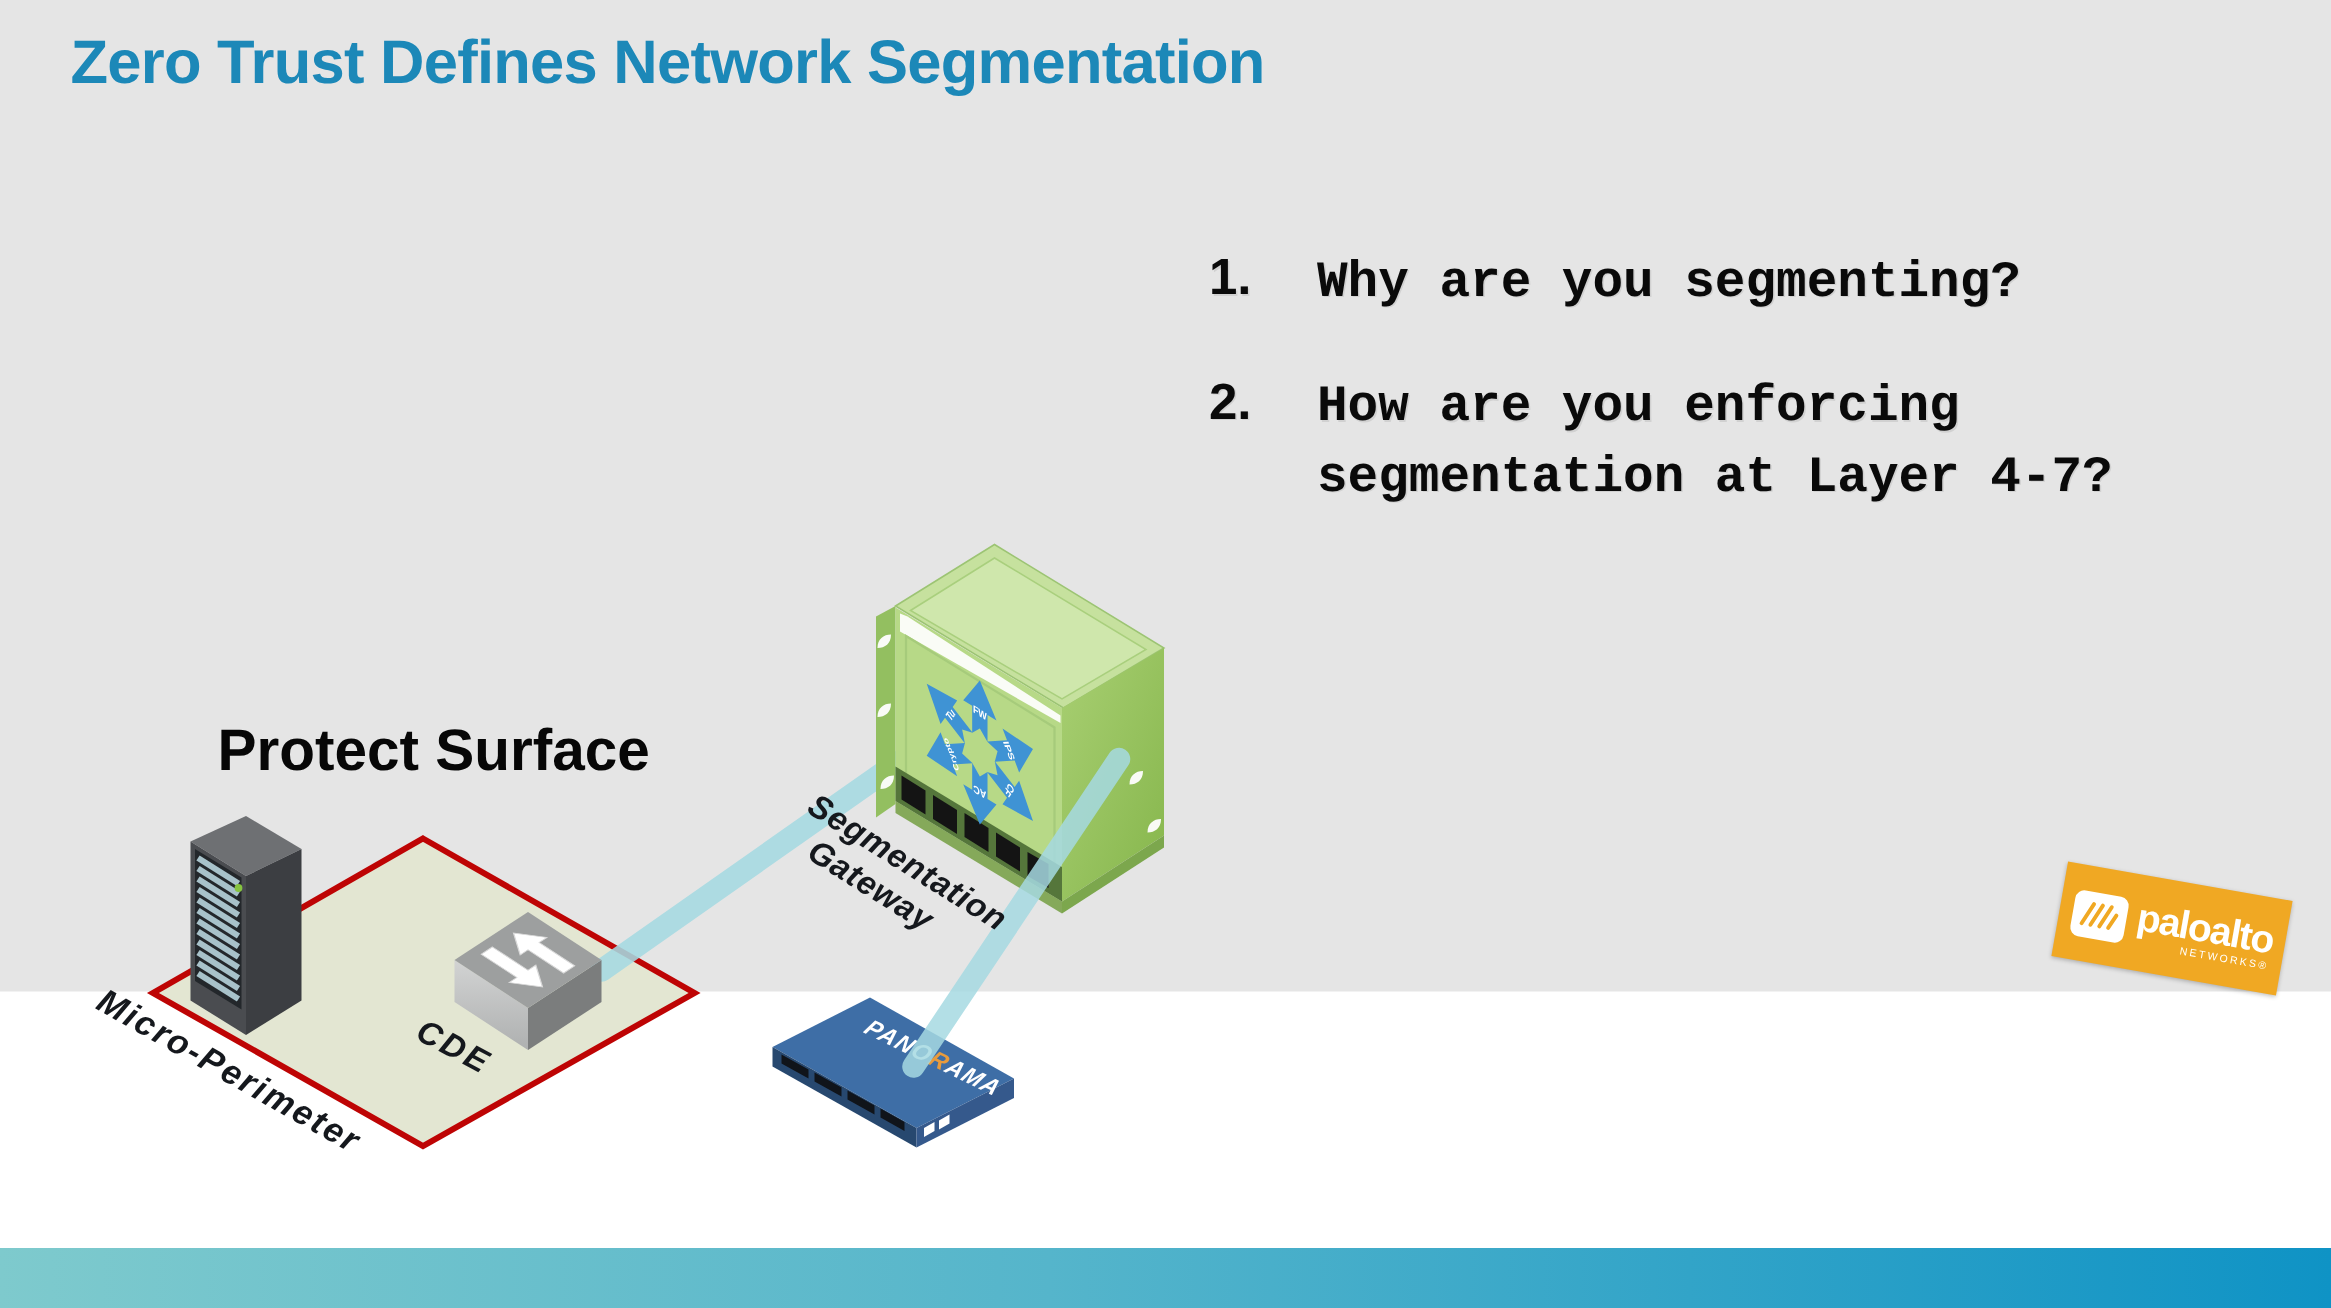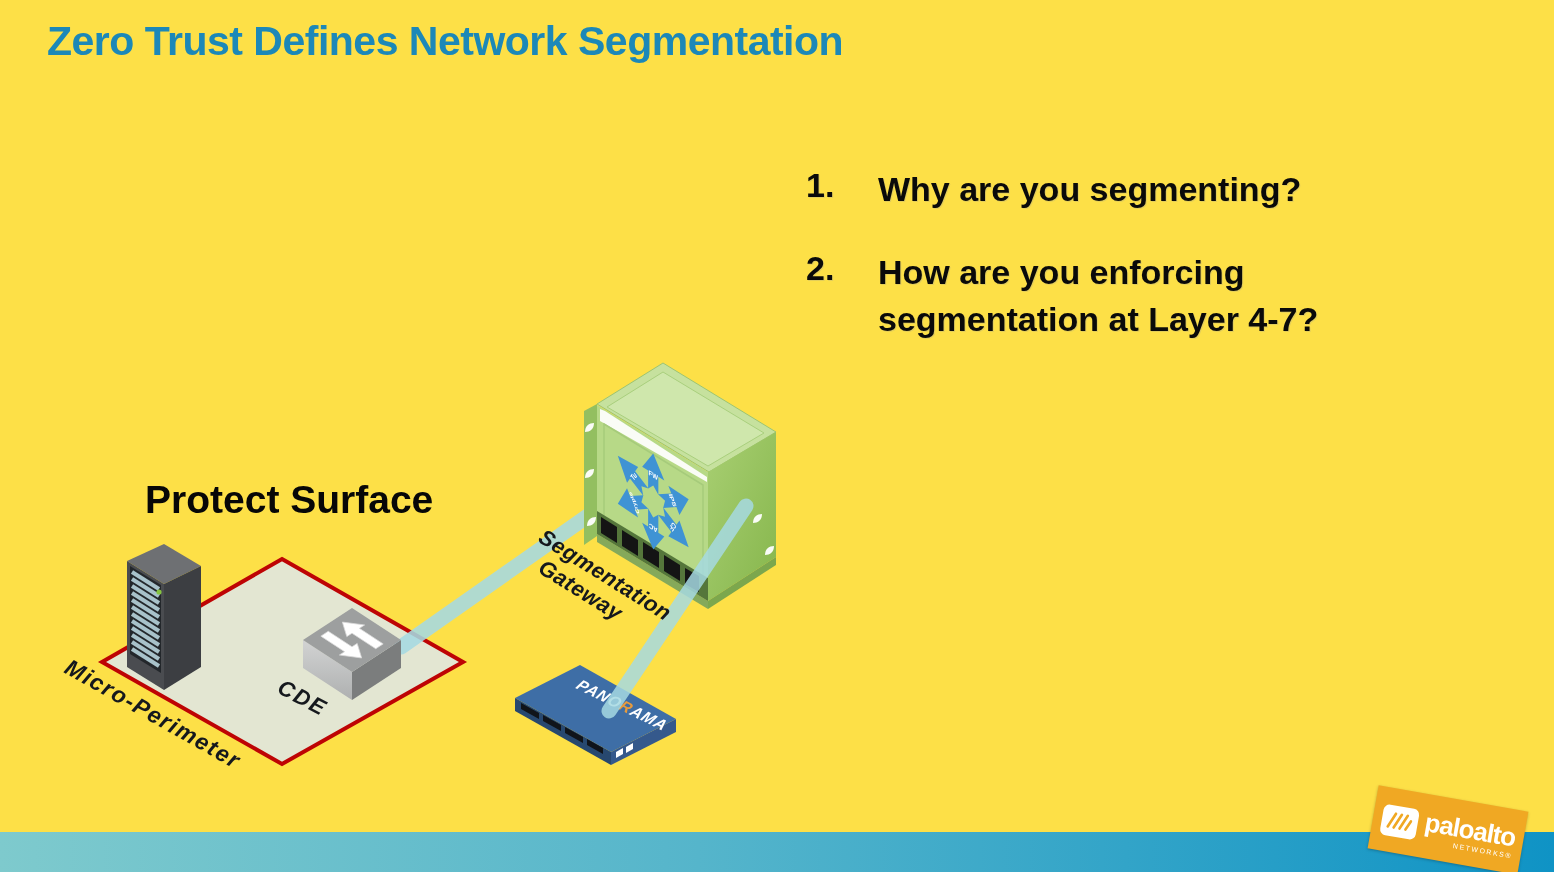--- a/index.html
+++ b/index.html
@@ -1,31 +1,31 @@
 <!DOCTYPE html>
 <html><head>
 <meta charset="utf-8">
 <style>
   * { margin:0; padding:0; box-sizing:border-box; }
   html,body { width:1554px; height:872px; background:#ffffff; overflow:hidden;
               font-family:"Liberation Sans", sans-serif; }
-  .stage { position:relative; width:1554px; height:872px; background:#fde047; }
+  .stage { position:relative; width:1554px; height:661px; background:#e5e5e5; }
 
   .slide-title {
     position:absolute; left:47px; top:18px;
     font-size:41px; font-weight:bold; letter-spacing:-0.5px;
     color:#1c88b8;
   }
 
   .questions { position:absolute; left:806px; top:166px; width:620px; }
   .question  { display:flex; margin-bottom:36px; }
   .q-num  { width:72px; flex:0 0 72px; font-size:34px; font-weight:bold; color:#0a0a0a;
             text-shadow:1px 1px 0 rgba(150,150,150,0.25); }
   .q-text { width:540px; font-size:34px; font-weight:bold; color:#0a0a0a; line-height:1.38;
-            text-shadow:1px 1px 0 rgba(150,150,150,0.25); }
+            text-shadow:1px 1px 0 rgba(150,150,150,0.25);font-family:Liberation Mono, monospace; }
 
   .diagram-svg { position:absolute; left:0; top:0; width:1554px; height:872px; }
 
   .footer-bar {
     position:absolute; left:0; right:0; top:832px; height:40px;
     background:linear-gradient(90deg, #7ecacd 0%, #55b5cb 45%, #0f93c5 100%);
   }
 
   .logo {
     position:absolute; right:30px; bottom:10px; width:152px; height:64px;

